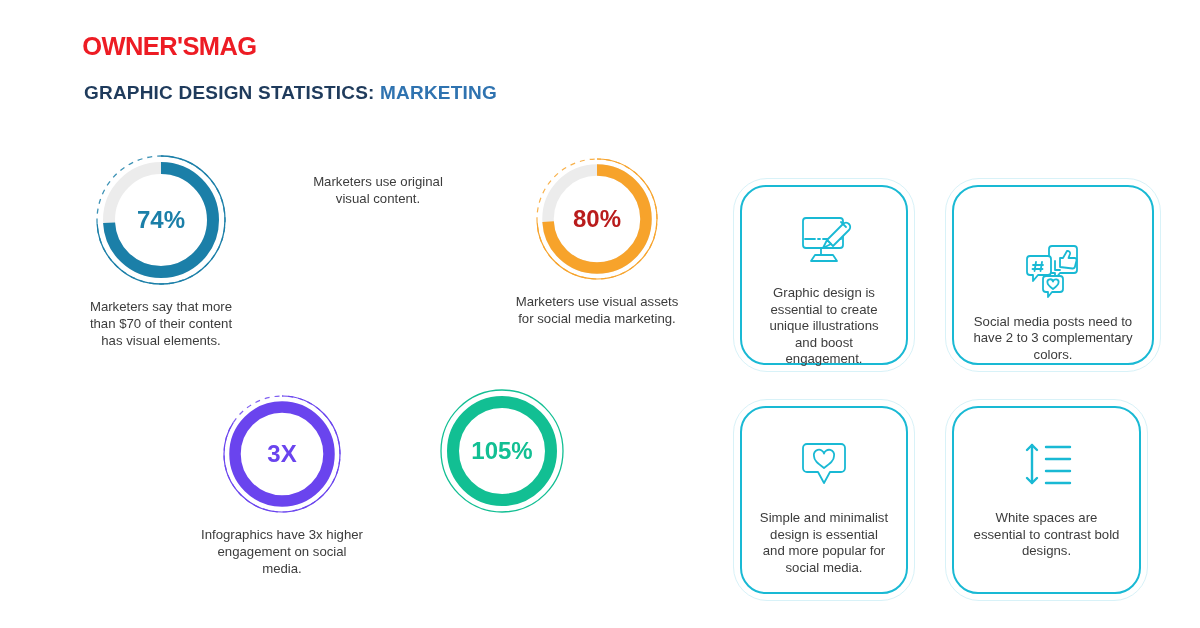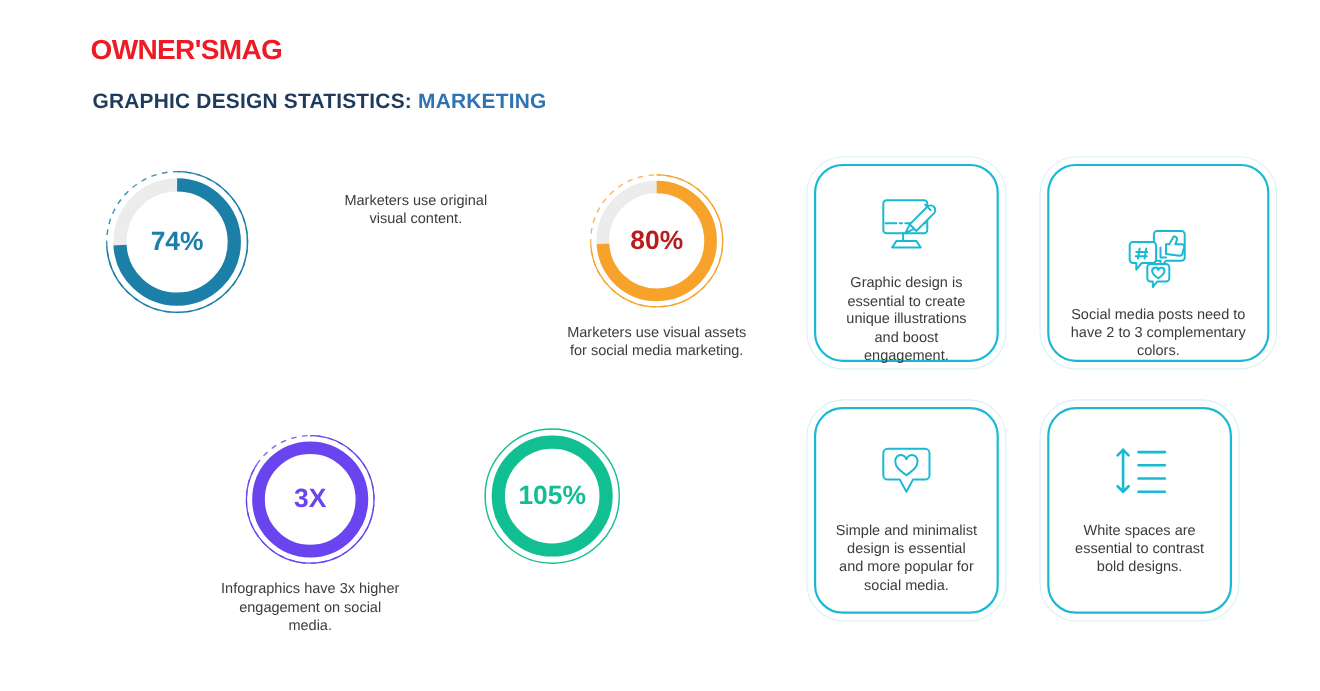--- a/index.html
+++ b/index.html
@@ -42,21 +42,21 @@
     font-weight: 400;
   }
 
   
   .card {
     position: absolute;
     border: 2px solid #19b9d4;
     border-radius: 26px;
     background: #ffffff;
     display: flex; flex-direction: column;
-    align-items: center; justify-content: flex-start;
+    align-items: center; justify-content: flex-start; margin-top: 36px;
   }
   .card::before {
     content: "";
     position: absolute; left: -9px; top: -9px; right: -9px; bottom: -9px;
     border: 1.6px solid #d8f2f8;
     border-radius: 34px;
     pointer-events: none;
   }
   .card-icon {
     margin-top: 26px;
@@ -84,20 +84,21 @@
   <div class="stat" style="left:80px; top:152px; width:162px;">
     <div class="donut" style="width:136px;height:136px;">
       <svg width="136" height="136" viewBox="0 0 136 136">
         <circle cx="68" cy="68" r="64" fill="none" stroke="#1b7fa8" stroke-width="1.3" stroke-dasharray="297.6 104.6" stroke-dashoffset="0" transform="rotate(-90 68 68)"></circle>
         <circle cx="68" cy="68" r="64" fill="none" stroke="#1b7fa8" stroke-width="1.3" stroke-dasharray="5 5" stroke-dashoffset="-297.6" transform="rotate(-90 68 68)" stroke-opacity="0.85"></circle>
         <circle cx="68" cy="68" r="52" fill="none" stroke="#ececec" stroke-width="12"></circle>
         <circle cx="68" cy="68" r="52" fill="none" stroke="#1b7fa8" stroke-width="12" stroke-dasharray="241.8 85.0" transform="rotate(-90 68 68)"></circle>
       </svg>
       <div class="value" style="color:#1b7fa8;">74%</div>
     </div>
+    <div class="caption">Marketers say that more than $70 of their content has visual elements.</div>
   </div>
 
   <div class="stat" style="left:303px; top:163px; width:150px;">
     <div class="caption">Marketers use original visual content.</div>
   </div>
 
   <div class="stat" style="left:513px; top:155px; width:168px;">
     <div class="donut" style="width:128px;height:128px;">
       <svg width="128" height="128" viewBox="0 0 128 128">
         <circle cx="64" cy="64" r="60" fill="none" stroke="#f7a32b" stroke-width="1.2" stroke-dasharray="279.0 98.0" transform="rotate(-90 64 64)"></circle>
@@ -164,21 +165,21 @@
   <div class="card" style="left:740px; top:370px; width:168px; height:188px;">
     <div class="card-icon">
       <svg width="62" height="52" viewBox="0 0 62 52" fill="none" stroke="#19b9d4" stroke-width="1.8" stroke-linecap="round" stroke-linejoin="round">
         <path d="M14 5 h34 a4 4 0 0 1 4 4 v20 a4 4 0 0 1 -4 4 h-11 l-6 11 l-6 -11 h-11 a4 4 0 0 1 -4 -4 v-20 a4 4 0 0 1 4 -4 z"></path>
         <path d="M31 29 c-6.5 -4.8 -10 -7.6 -10 -11.8 a5 5 0 0 1 10 -2.6 a5 5 0 0 1 10 2.6 c0 4.2 -3.5 7 -10 11.8 z"></path>
       </svg>
     </div>
     <div class="card-text">Simple and minimalist design is essential and more popular for social media.</div>
   </div>
 
-  <div class="card" style="left:952px; top:370px; width:168px; height:188px;">
+  <div class="card" style="left:952px; top:370px; width:189px; height:188px;">
     <div class="card-icon">
       <svg width="58" height="50" viewBox="0 0 58 50" fill="none" stroke="#19b9d4" stroke-width="2.4" stroke-linecap="round" stroke-linejoin="round">
         <path d="M14 5 v38"></path>
         <path d="M9 10 l5 -5 l5 5"></path>
         <path d="M9 38 l5 5 l5 -5"></path>
         <path d="M28 7 h24 M28 19 h24 M28 31 h24 M28 43 h24"></path>
       </svg>
     </div>
     <div class="card-text">White spaces are essential to contrast bold designs.</div>
   </div>

